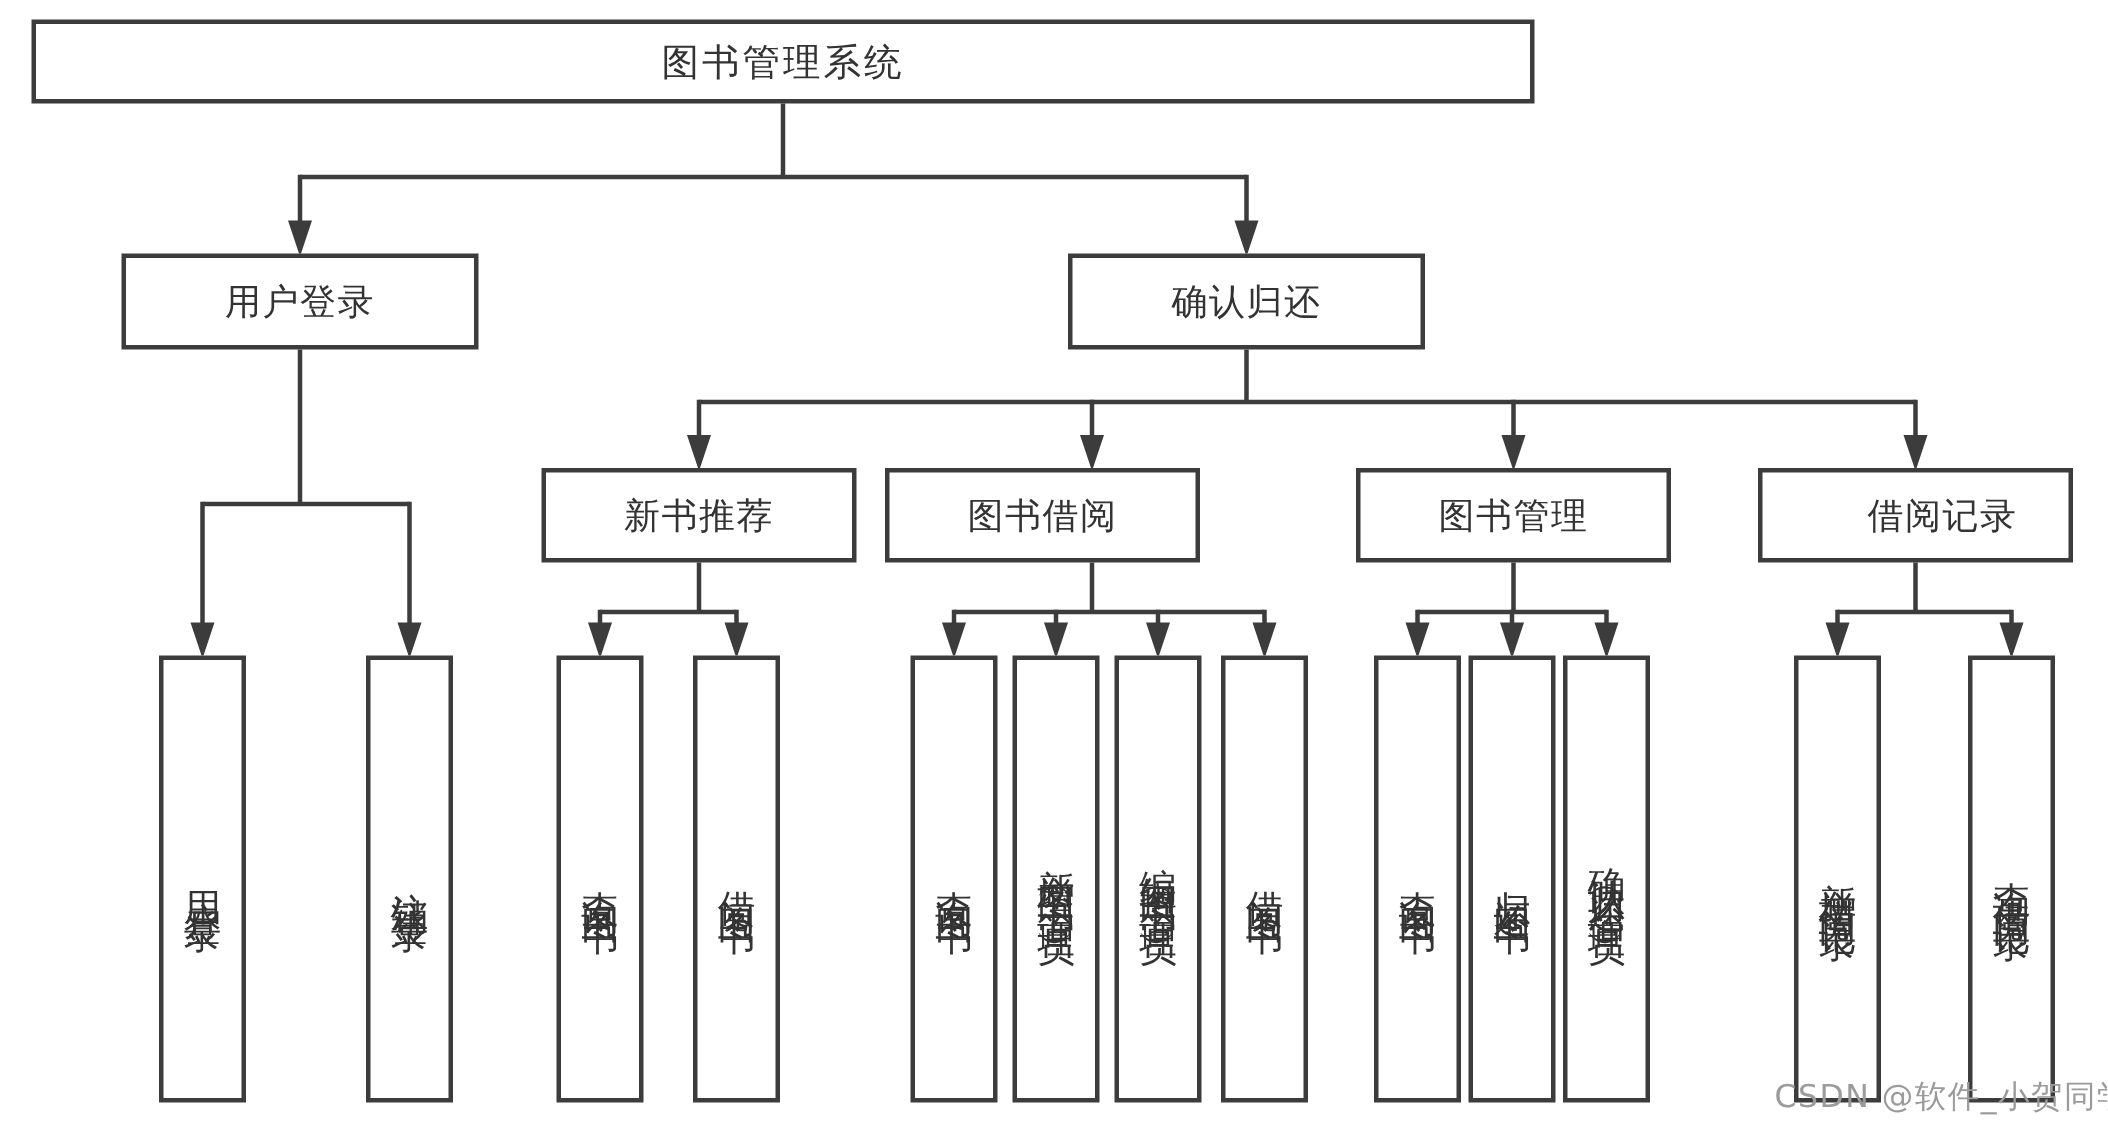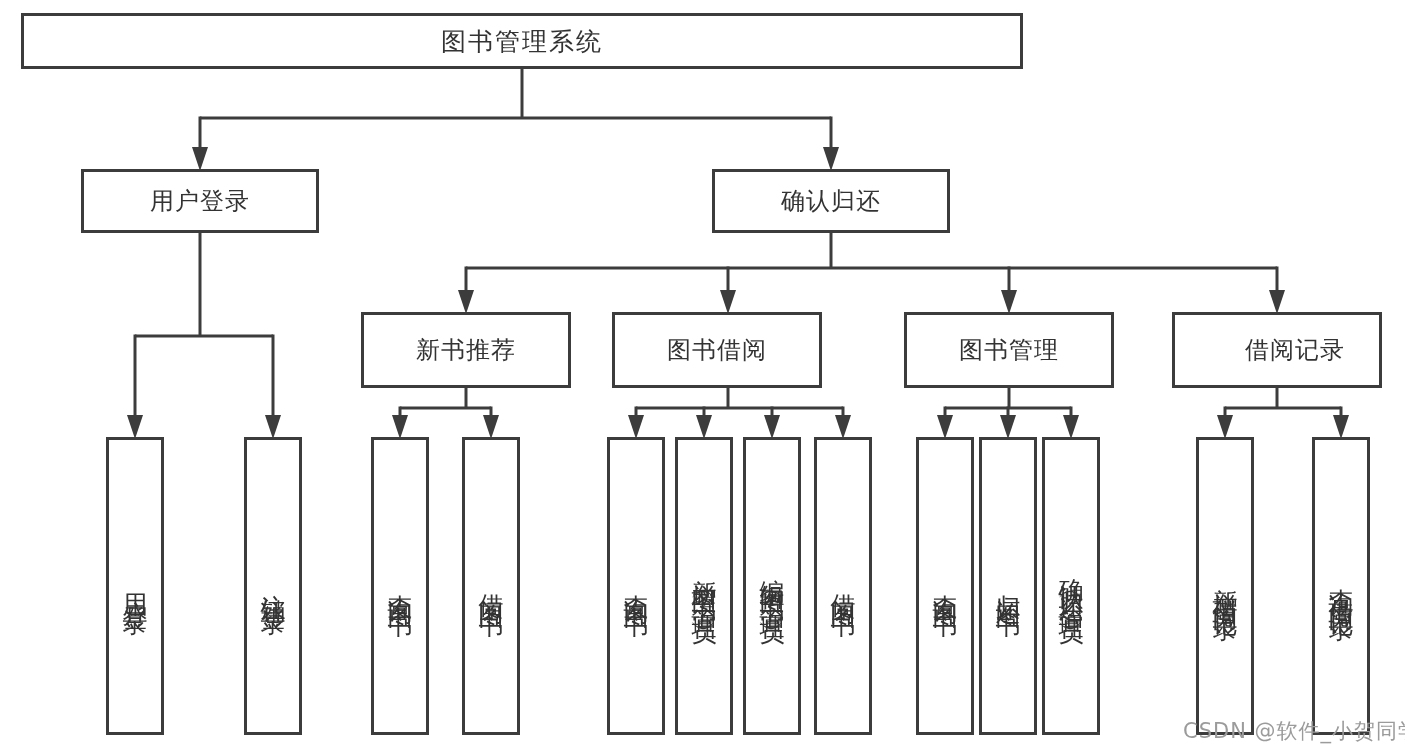--- a/index.html
+++ b/index.html
@@ -33,23 +33,23 @@
   .box .lbl {
     font-size: 24px;
     letter-spacing: 1px;
     white-space: nowrap;
   }
   #root-box { left: 21px; top: 13px; width: 1002px; height: 56px; }
   #root-box .lbl { font-size: 25px; letter-spacing: 2px; }
   .l2 { top: 169px; height: 64px; width: 238px; }
   #n-user-login { left: 81px; }
   #n-book-mgmt { left: 712px; }
-  .l3 { top: 312px; height: 76px; width: 210px; }
+  .l3 { top: 312px; height: 63px; width: 210px; }
   #n-new-book   { left: 361px; }
-  #n-book-borrow{ left: 612px; }
+  #n-book-borrow{ left: 590px; }
   #n-cur-borrow { left: 904px; }
   #n-records    { left: 1172px; padding-left: 36px; }
   .leaf { top: 437px; height: 298px; width: 58px; }
   .leaf .vlbl {
     writing-mode: vertical-rl;
     text-orientation: mixed;
     font-size: 25px;
     letter-spacing: 6px;
     line-height: 1;
     white-space: nowrap;

